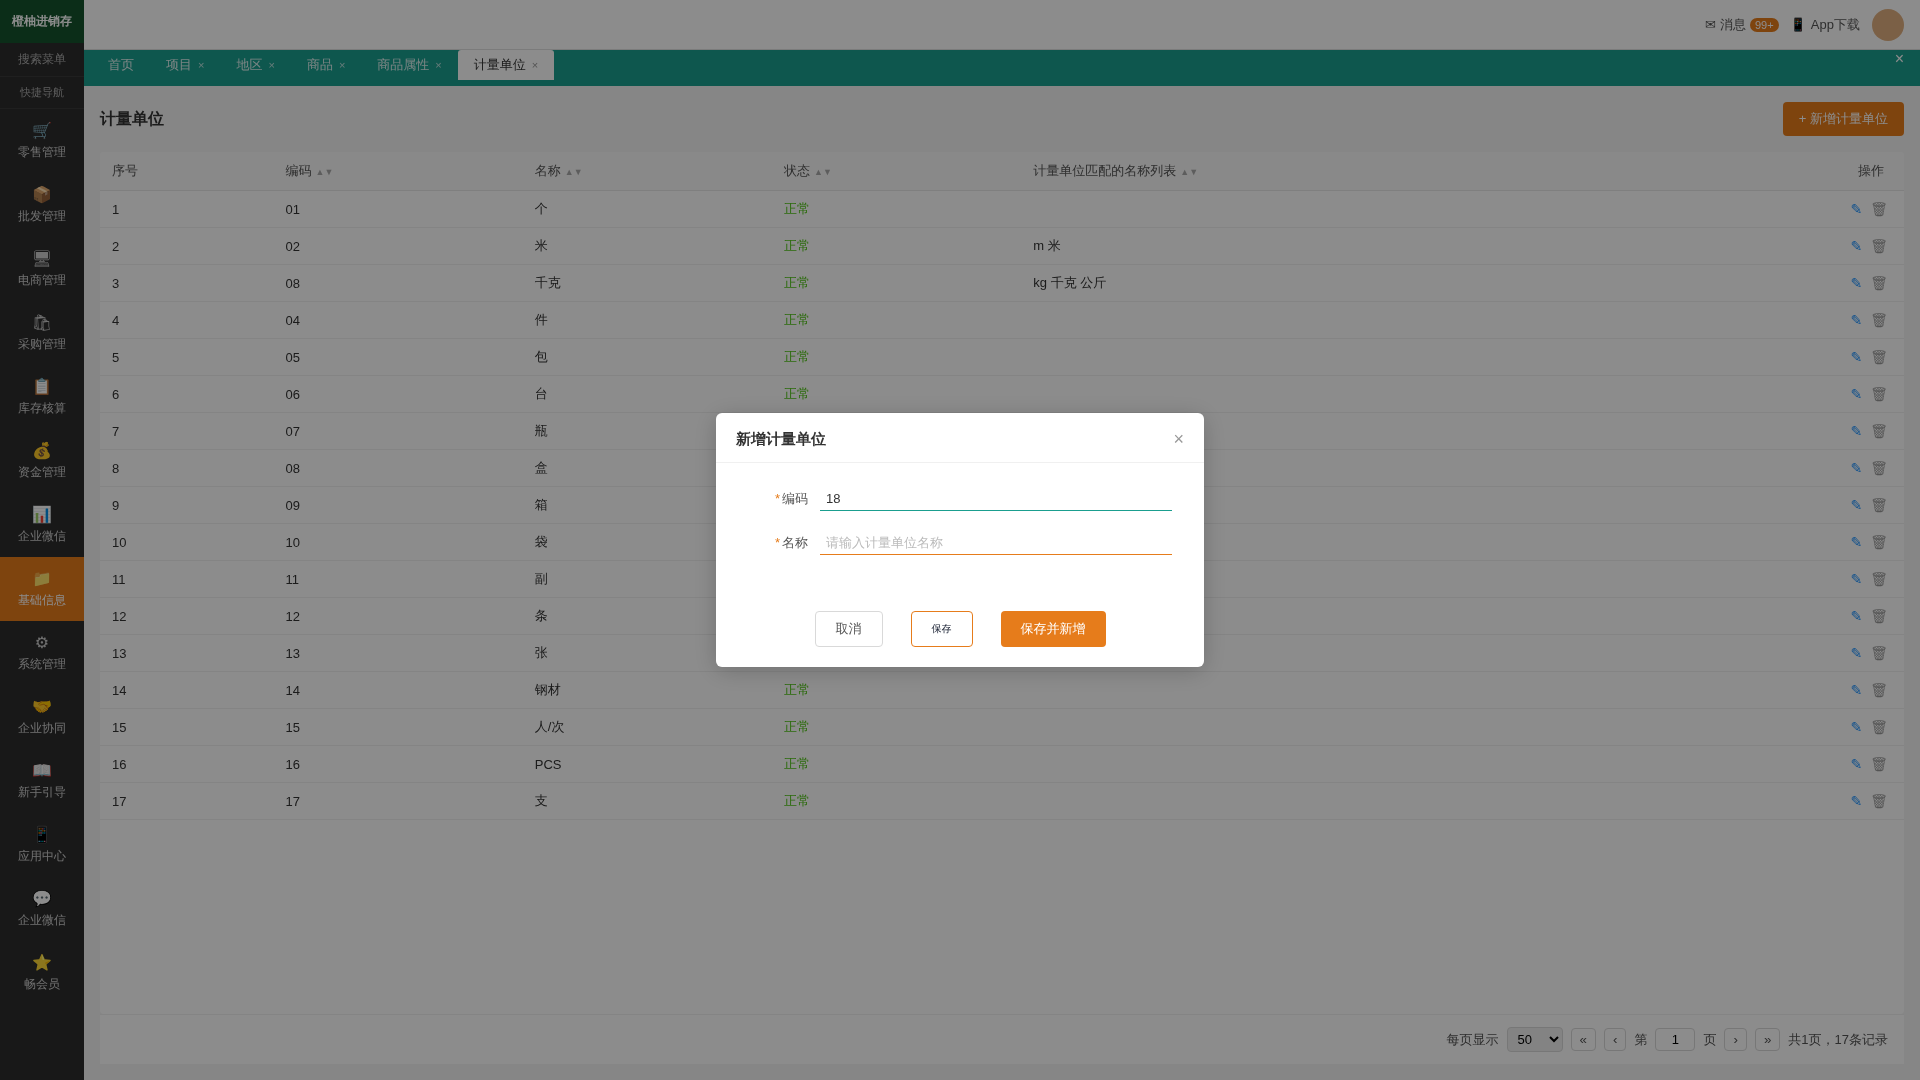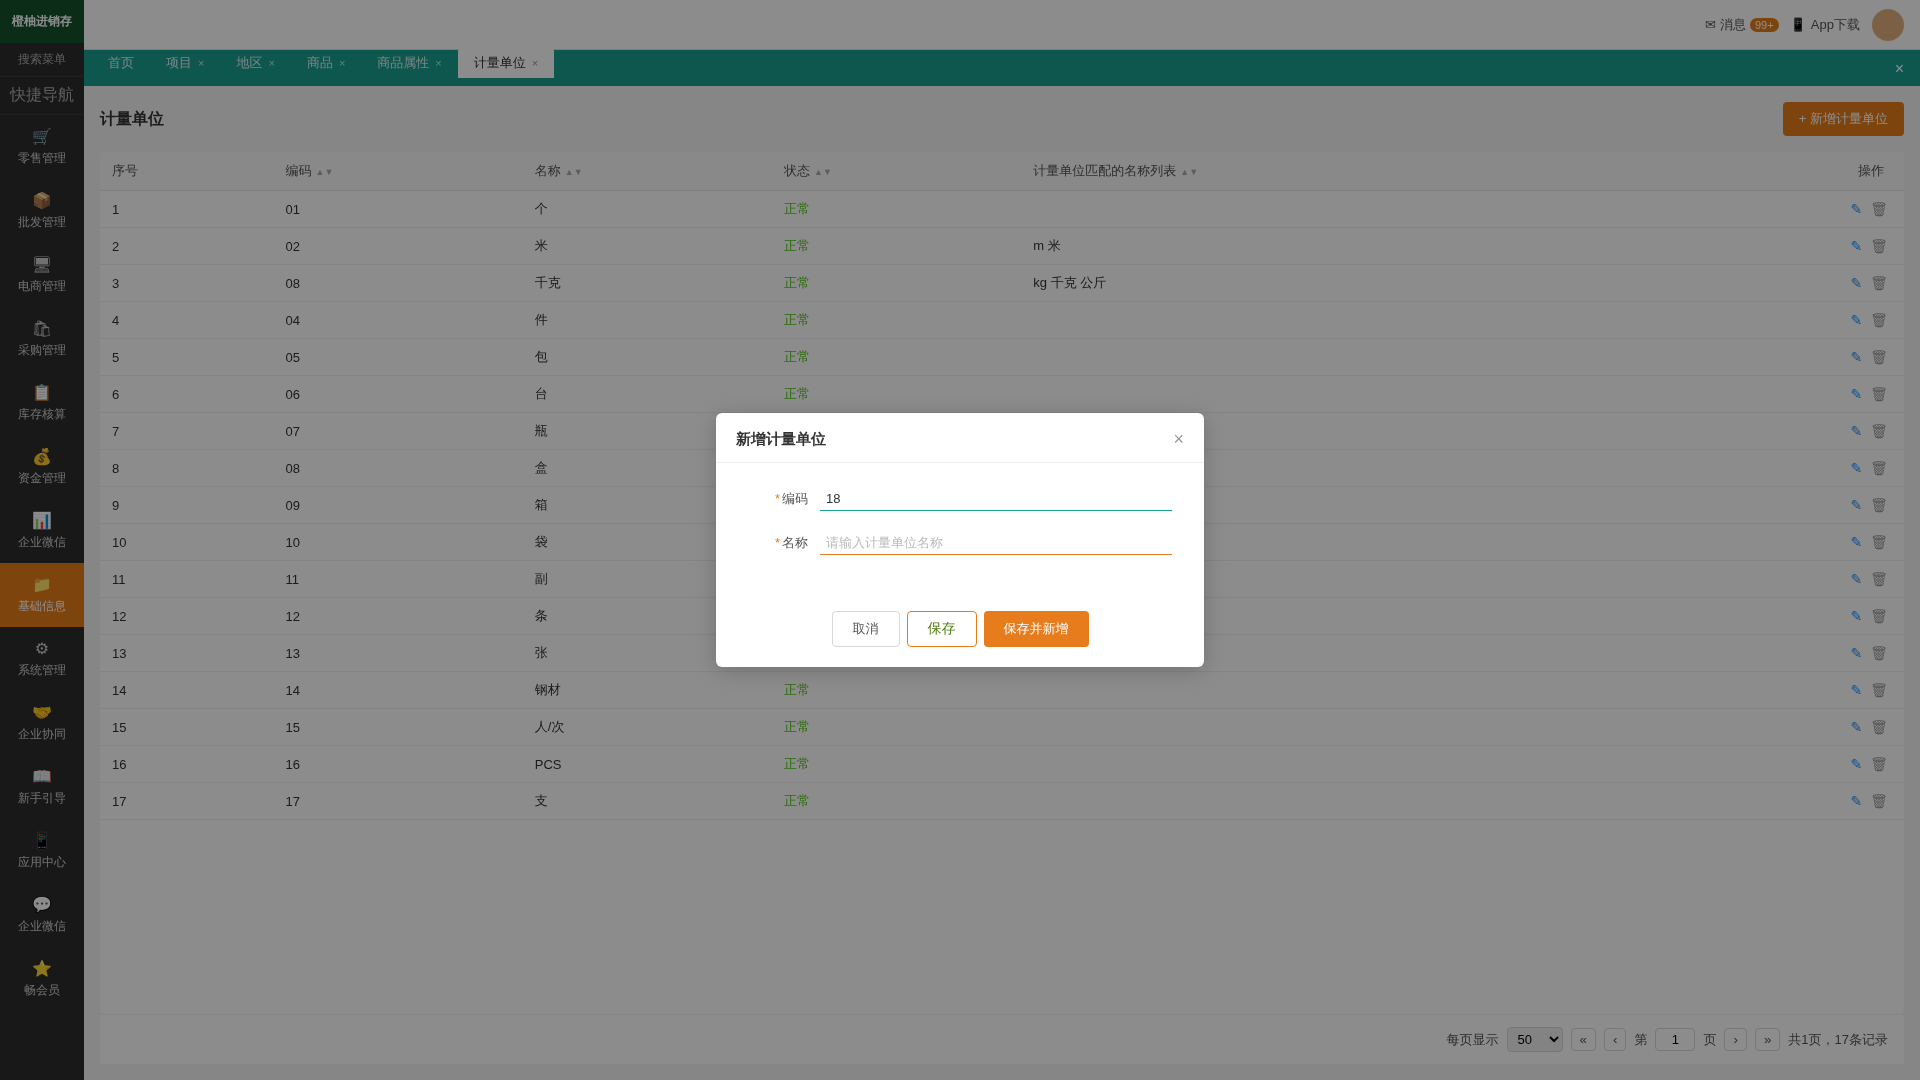--- a/index.html
+++ b/index.html
@@ -3,39 +3,39 @@
   <meta charset="utf-8">
   <style>
     * { box-sizing: border-box; margin: 0; padding: 0; }
     body { font-family: 'Microsoft YaHei', Arial, sans-serif; font-size: 13px; background: #f0f0f0; display: flex; height: 1080px; width: 1920px; overflow: hidden; }
 
     
     .sidebar { width: 84px; background: #2d2d2d; display: flex; flex-direction: column; align-items: center; height: 100%; flex-shrink: 0; }
     .sidebar-logo { width: 100%; padding: 10px 8px; background: #14532d; display: flex; align-items: center; justify-content: center; height: 43px; }
     .sidebar-logo-text { color: white; font-size: 12px; font-weight: bold; text-align: center; line-height: 1.2; }
     .sidebar-search { width: 100%; padding: 8px 4px; text-align: center; color: #aaa; font-size: 12px; cursor: pointer; border-bottom: 1px solid #3a3a3a; }
-    .sidebar-nav { width: 100%; padding: 8px 4px; text-align: center; color: #aaa; font-size: 16px; cursor: pointer; border-bottom: 1px solid #3a3a3a; }
+    .sidebar-nav { width: 100%; padding: 8px 4px; text-align: center; color: #aaa; font-size: 11px; cursor: pointer; border-bottom: 1px solid #3a3a3a; }
     .sidebar-item { width: 100%; padding: 12px 4px; text-align: center; color: #ccc; font-size: 12px; cursor: pointer; display: flex; flex-direction: column; align-items: center; gap: 4px; }
     .sidebar-item.active { background: #e67c1b; color: white; }
     .sidebar-item .icon { font-size: 16px; }
 
     
     .main { flex: 1; display: flex; flex-direction: column; height: 100%; overflow: hidden; }
 
     
     .topbar { height: 50px; background: #fff; display: flex; align-items: center; justify-content: space-between; padding: 0 16px; border-bottom: 1px solid #e0e0e0; flex-shrink: 0; }
     .topbar-left { display: flex; align-items: center; gap: 12px; }
     .topbar-right { display: flex; align-items: center; gap: 12px; }
     .topbar-msg { display: flex; align-items: center; gap: 4px; color: #555; font-size: 13px; cursor: pointer; }
     .topbar-badge { background: #e67c1b; color: white; border-radius: 10px; padding: 1px 5px; font-size: 11px; }
     .topbar-app { display: flex; align-items: center; gap: 4px; color: #555; font-size: 13px; cursor: pointer; }
     .topbar-avatar { width: 32px; height: 32px; background: #e0b080; border-radius: 50%; cursor: pointer; }
 
     
-    .tabs { height: 36px; background: #1a9e8f; display: flex; align-items: flex-end; padding: 8px 8px; gap: 0; flex-shrink: 0; }
+    .tabs { height: 36px; background: #1a9e8f; display: flex; align-items: flex-start; padding: 0 8px; gap: 0; flex-shrink: 0; }
     .tab { display: flex; align-items: center; gap: 6px; padding: 6px 16px; font-size: 13px; color: rgba(255,255,255,0.85); cursor: pointer; border-radius: 3px 3px 0 0; white-space: nowrap; }
     .tab.active { background: white; color: #333; border-radius: 3px 3px 0 0; }
     .tab .close-x { color: rgba(255,255,255,0.7); font-size: 11px; }
     .tab.active .close-x { color: #999; }
     .tabs-close-all { margin-left: auto; color: white; cursor: pointer; font-size: 16px; padding: 0 8px; }
 
     
     .page-content { flex: 1; background: #f5f5f5; overflow-y: auto; padding: 16px; display: flex; flex-direction: column; }
     .page-title-bar { display: flex; align-items: center; justify-content: space-between; margin-bottom: 16px; }
     .page-title { font-size: 16px; font-weight: bold; color: #333; }
@@ -68,23 +68,23 @@
     .modal-header { padding: 16px 20px 12px; display: flex; align-items: center; justify-content: space-between; border-bottom: 1px solid #f0f0f0; }
     .modal-title { font-size: 15px; font-weight: bold; color: #333; }
     .modal-close { background: none; border: none; font-size: 18px; color: #999; cursor: pointer; }
     .modal-body { padding: 24px 32px; }
     .form-row { display: flex; align-items: center; margin-bottom: 20px; }
     .form-label { width: 60px; text-align: right; margin-right: 12px; font-size: 13px; color: #555; }
     .form-label .required { color: #e67c1b; margin-right: 2px; }
     .form-input { flex: 1; border: none; border-bottom: 1px solid #1a9e8f; padding: 4px 6px; font-size: 13px; color: #333; outline: none; }
     .form-input::placeholder { color: #bbb; }
     .form-input.placeholder-active { border-bottom-color: #e67c1b; }
-    .modal-footer { padding: 12px 20px 20px; display: flex; justify-content: center; gap: 7px; }
+    .modal-footer { padding: 12px 20px 20px; display: flex; justify-content: center; gap: 28px; }
     .btn-cancel { border: 1px solid #d9d9d9; background: white; color: #555; padding: 8px 20px; border-radius: 4px; font-size: 13px; cursor: pointer; }
-    .btn-save { border: 1px solid #e67c1b; background: white; color: #4d7c0f; padding: 4px 20px; border-radius: 4px; font-size: 14px; cursor: pointer; }
+    .btn-save { border: 1px solid #e67c1b; background: white; color: #0f172a; padding: 4px 20px; border-radius: 4px; font-size: 10px; cursor: pointer; }
     .btn-save-new { background: #e67c1b; color: white; border: none; padding: 8px 20px; border-radius: 4px; font-size: 13px; cursor: pointer; }
   </style>
 </head>
 <body>
 
 <div class="sidebar">
   <div class="sidebar-logo">
     <div class="sidebar-logo-text">橙柚进销存</div>
   </div>
   <div class="sidebar-search">搜索菜单</div>

